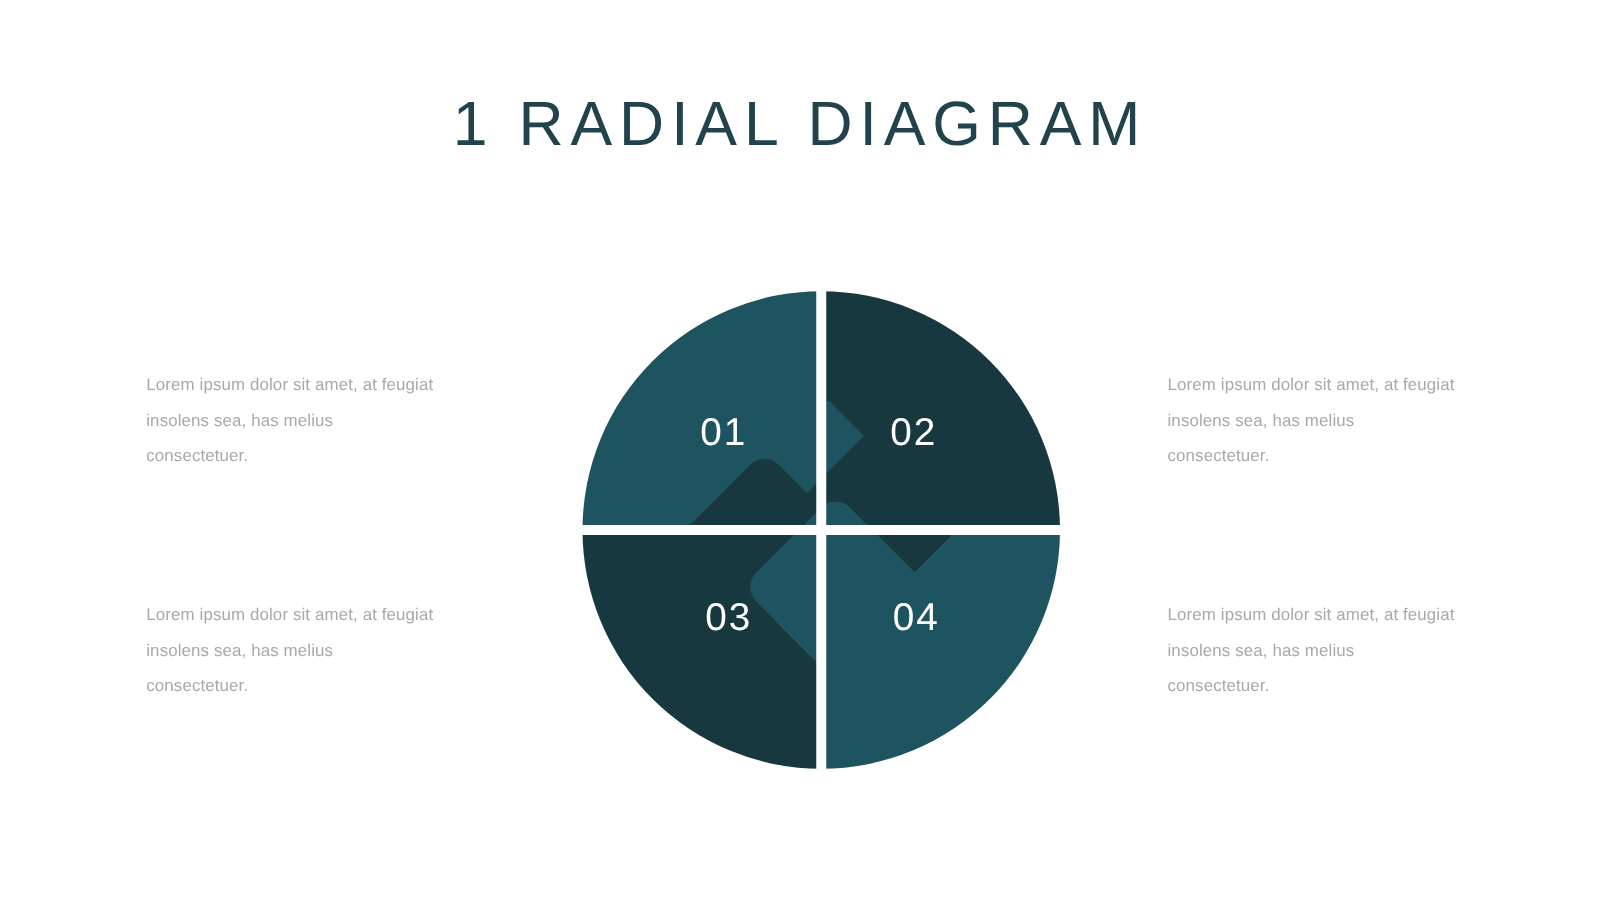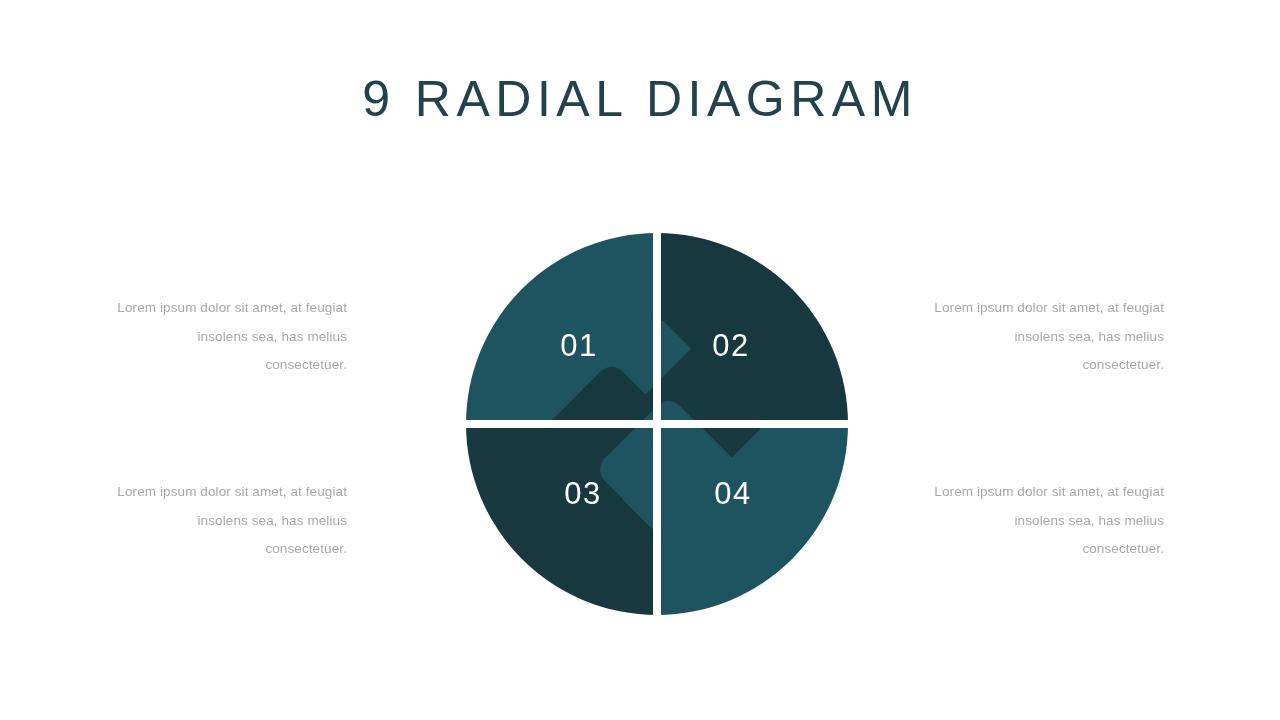--- a/index.html
+++ b/index.html
@@ -35,21 +35,21 @@
     letter-spacing: 5.5px;
     color: #22434c;
     white-space: nowrap;
     line-height: 1.1;
   }
 
   
   .caption {
     position: absolute;
     width: 230px;
-    text-align: right;
+    text-align: left;
     font-size: 13.5px;
     font-weight: 400;
     line-height: 28.5px;
     color: #a9a9a9;
     letter-spacing: 0.1px;
   }
   .caption-left-top    { left: 117px;  top: 294px; }
   .caption-left-bottom { left: 117px;  top: 478px; }
   .caption-right-top   { left: 934px;  top: 294px; }
   .caption-right-bottom{ left: 934px;  top: 478px; }
@@ -74,21 +74,21 @@
     letter-spacing: 1.6px;
     text-anchor: middle;
     dominant-baseline: middle;
   }
 </style>
 </head>
 <body>
 
 <div class="slide">
 
-  <div class="slide-title">9 RADIAL DIAGRAM</div>
+  <div class="slide-title">1 RADIAL DIAGRAM</div>
 
   <div class="caption caption-left-top">Lorem ipsum dolor sit amet, at feugiat insolens sea, has melius consectetuer.</div>
 
   <div class="caption caption-left-bottom">Lorem ipsum dolor sit amet, at feugiat insolens sea, has melius consectetuer.</div>
 
   <div class="caption caption-right-top">Lorem ipsum dolor sit amet, at feugiat insolens sea, has melius consectetuer.</div>
 
   <div class="caption caption-right-bottom">Lorem ipsum dolor sit amet, at feugiat insolens sea, has melius consectetuer.</div>
 
   <div class="diagram">

